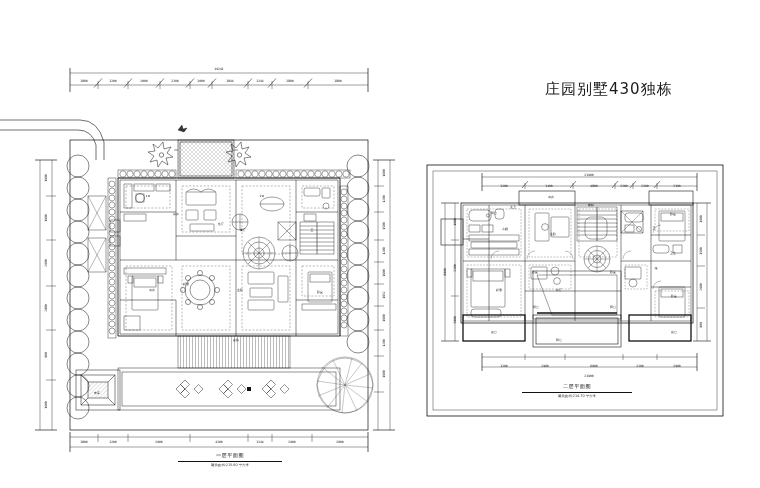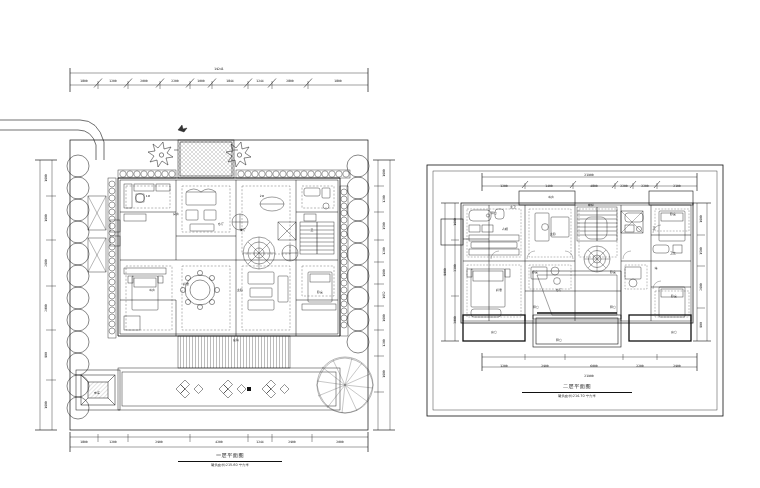--- a/index.html
+++ b/index.html
@@ -20,20 +20,21 @@
           white-space:nowrap;font-family:"DejaVu Sans Mono",monospace;}
   .dimtxt.vert{transform:translate(-50%,-50%) rotate(-90deg);}
   .rmtxt{position:absolute;font-size:2.9px;color:#111;transform:translate(-50%,-50%);
          white-space:nowrap;font-family:"DejaVu Sans",sans-serif;}
 </style>
 </head>
 <body>
 
 <div class="sheet">
 
+  <div class="ttl">庄园别墅430独栋</div>
 
   <div class="abs" style="left:0;top:0;">
   <svg width="420" height="488" viewBox="0 0 420 488">
     <defs>
       <pattern id="hatchA" width="3" height="3" patternUnits="userSpaceOnUse" patternTransform="rotate(45)">
         <line x1="0" y1="0" x2="0" y2="3" stroke="#555" stroke-width="0.35"></line>
       </pattern>
       <pattern id="hatchB" width="2" height="2" patternUnits="userSpaceOnUse" patternTransform="rotate(-45)">
         <line x1="0" y1="0" x2="0" y2="2" stroke="#777" stroke-width="0.3"></line>
       </pattern>

